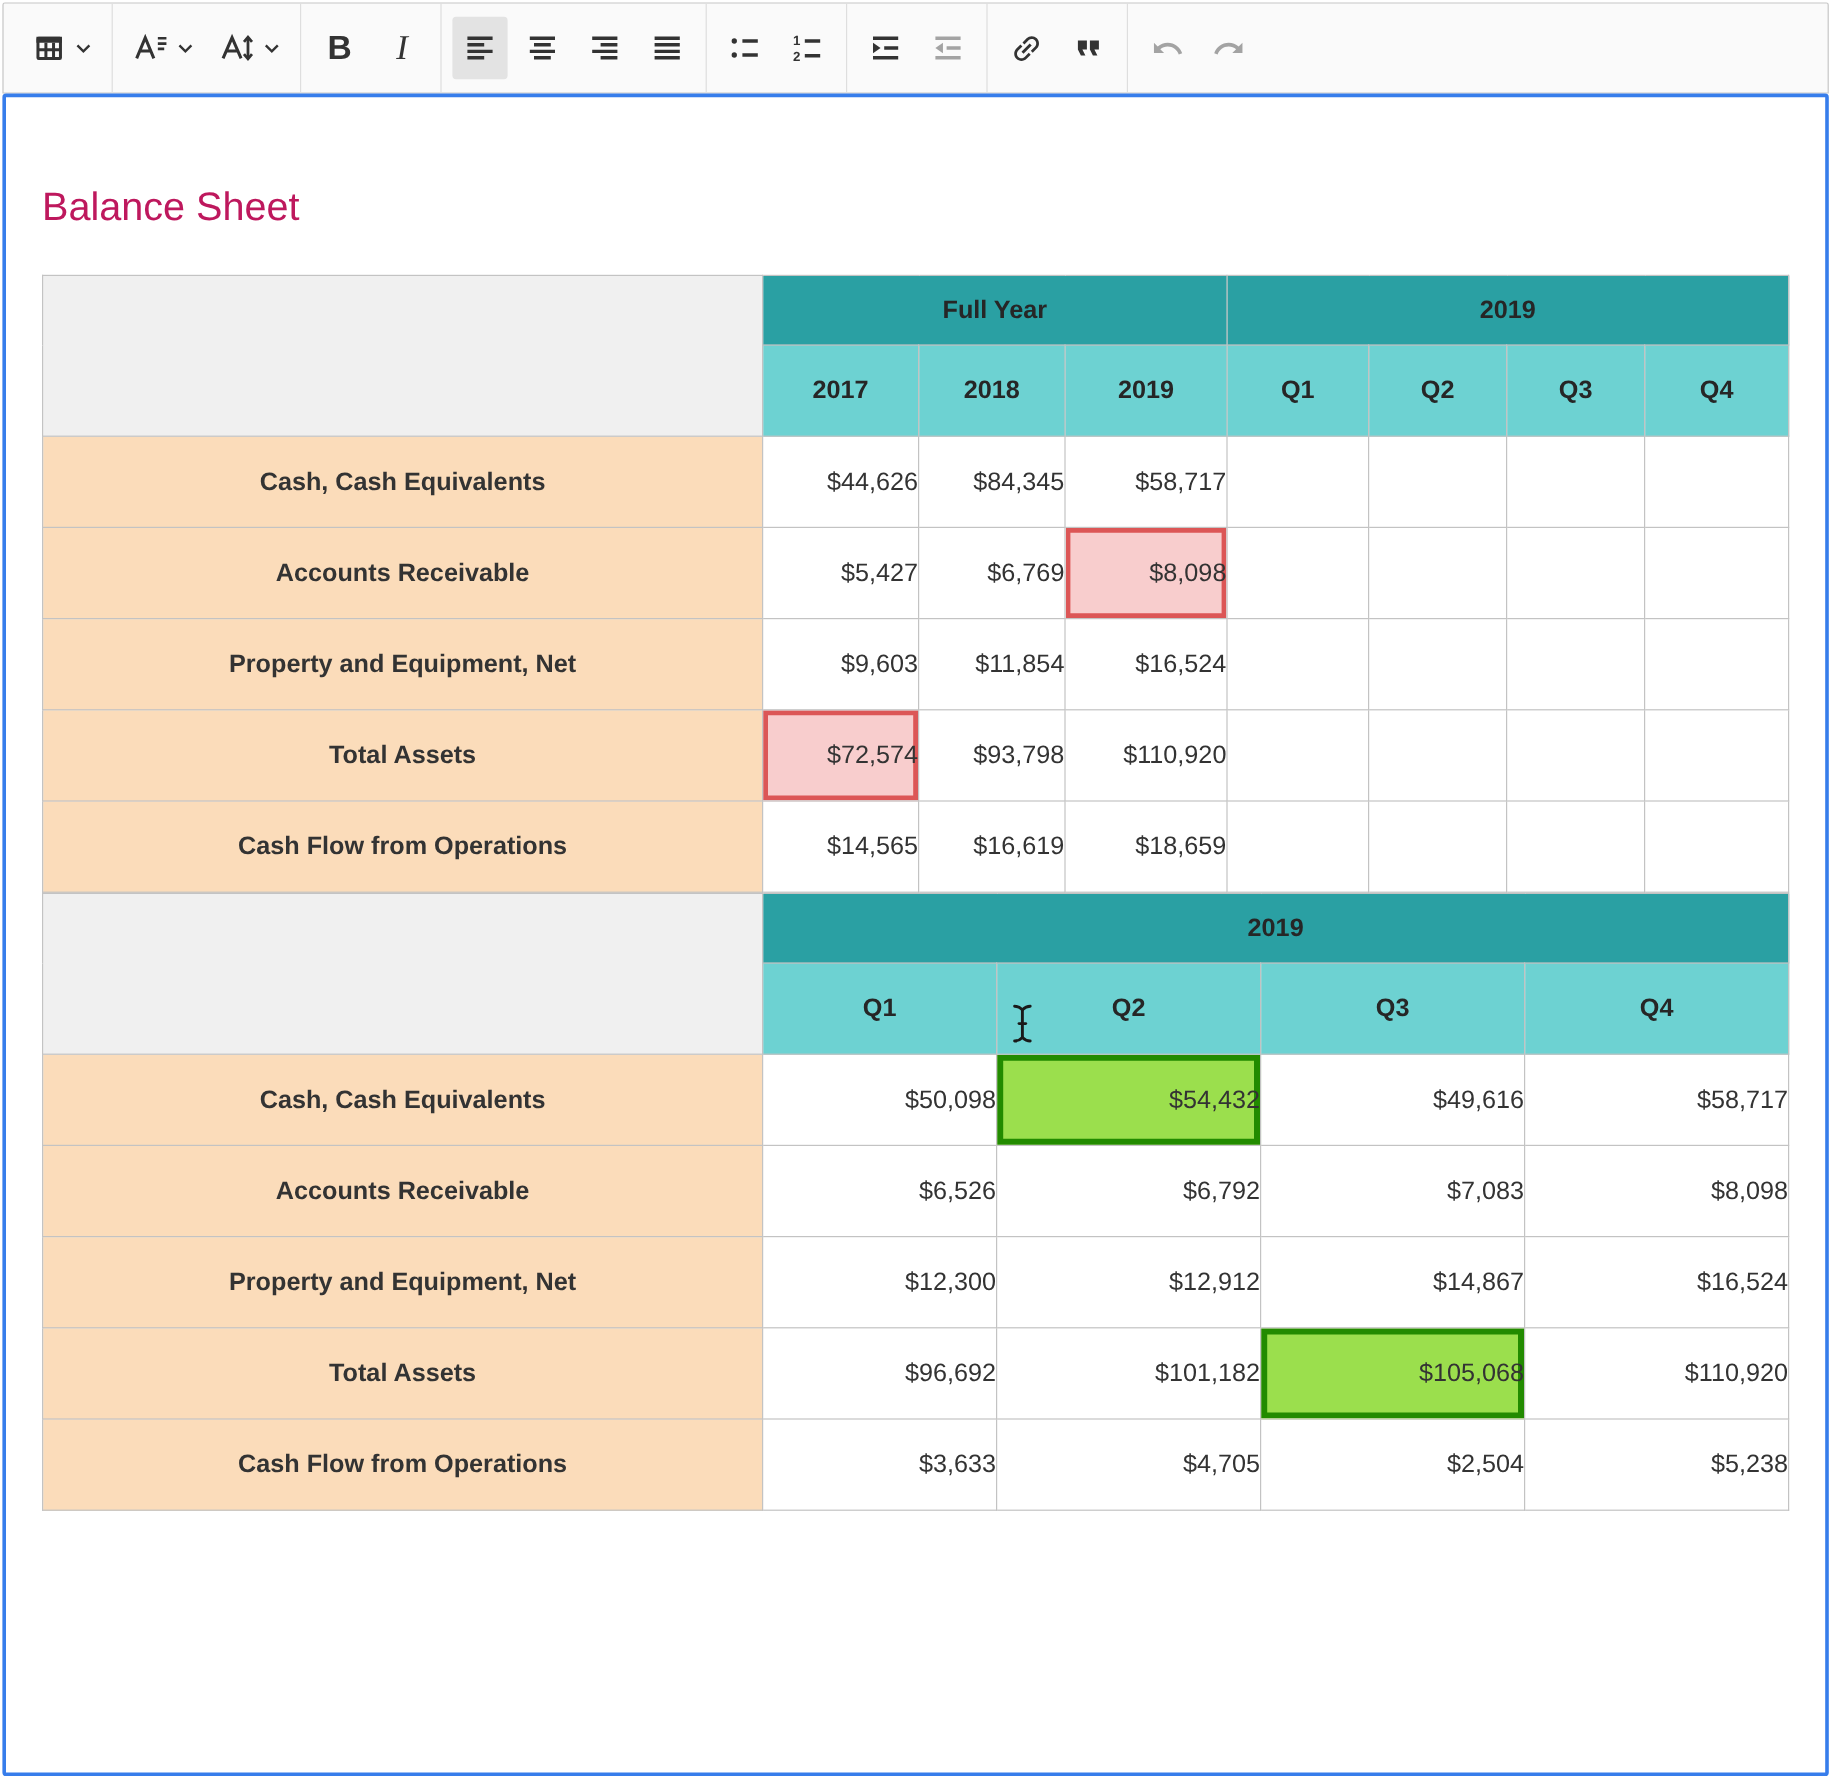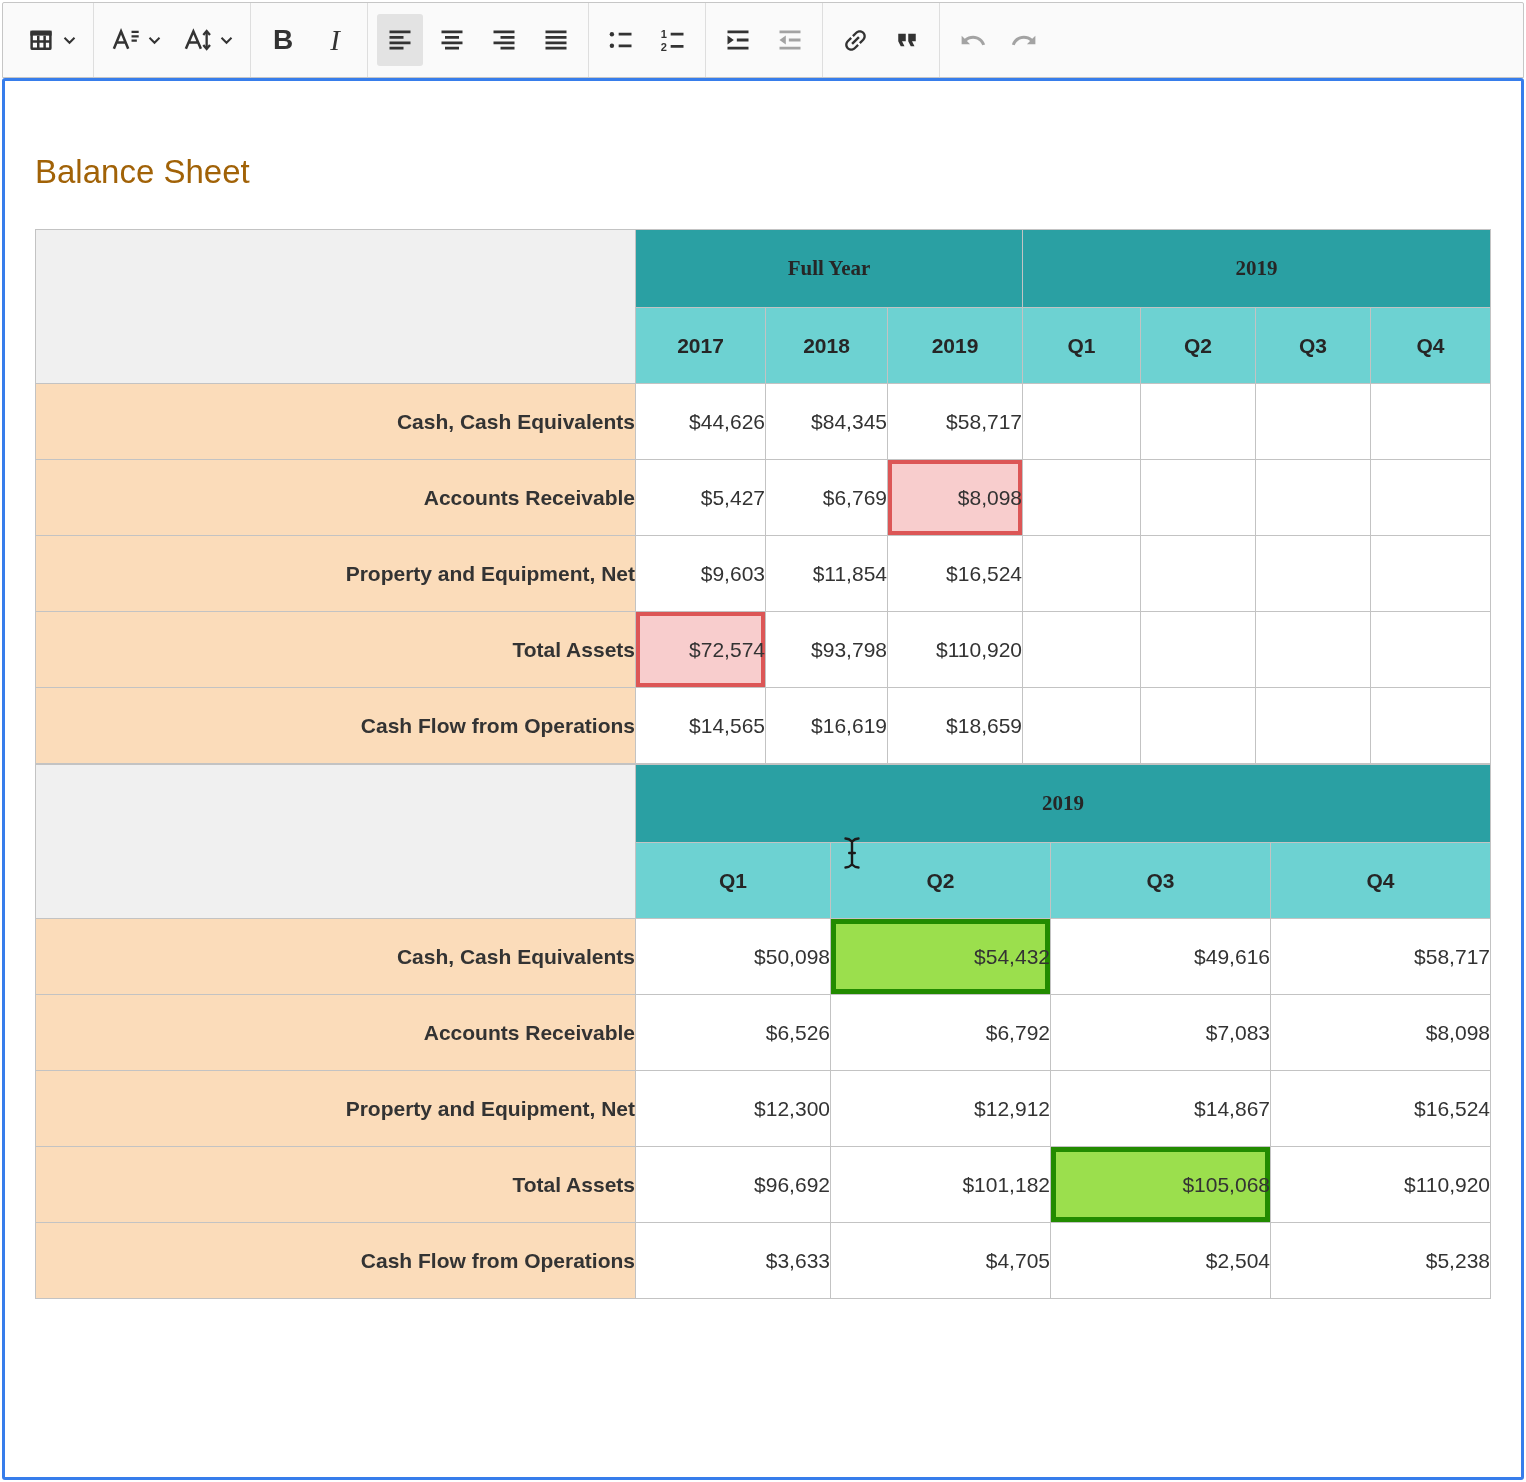--- a/index.html
+++ b/index.html
@@ -39,44 +39,44 @@
 
   
   .content {
     position: absolute; top: 76px; left: 0; right: 0; bottom: 0;
     border: 3px solid var(--focus-border-blue, #377deb);
     border-radius: 3px;
     background: #fff;
     padding: 0 30px;
     overflow: hidden;
   }
-  h2.section-title { font-size: 33px; font-weight: 400; color: #a16207; }
+  h2.section-title { font-size: 33px; font-weight: 400; color: #be185d; }
   .section-1 h2.section-title { margin: 72px 0 38px; }
   .section-2 h2.section-title { margin: 74px 0 38px; }
 
   table.fin-table { border-collapse: collapse; table-layout: fixed; width: 1455px; }
   .fin-table th, .fin-table td {
     border: 1px solid var(--table-border, #c3c3c3);
     height: 76px;
     font-size: 21px;
     vertical-align: middle;
   }
-  .fin-table thead tr:first-child th { height: 78px; font-family: Liberation Serif, serif; }
+  .fin-table thead tr:first-child th { height: 58px; }
   .fin-table .corner { background: var(--corner-gray, #f0f0f0); }
   .fin-table .group-header {
     background: var(--header-dark-teal, #2aa0a3);
     color: #262626; font-weight: 700; text-align: center;
   }
   .fin-table .col-header {
     background: var(--header-light-teal, #6dd2d2);
     color: #262626; font-weight: 700; text-align: center;
   }
   .fin-table .row-label {
     background: var(--row-label-peach, #fbdcba);
-    font-weight: 700; text-align: right; color: #333;
+    font-weight: 700; text-align: center; color: #333;
   }
   .fin-table .value-cell { background: #fff; text-align: right; padding-left: 14px; color: #333; }
   .fin-table .hl-red {
     background: var(--highlight-red-fill, #f8cdcd);
     box-shadow: inset 0 0 0 4px var(--highlight-red-border, #dc5656);
   }
   .fin-table .hl-green {
     background: var(--highlight-green-fill, #9bdf4d);
     box-shadow: inset 0 0 0 5px var(--highlight-green-border, #228b00);
   }

